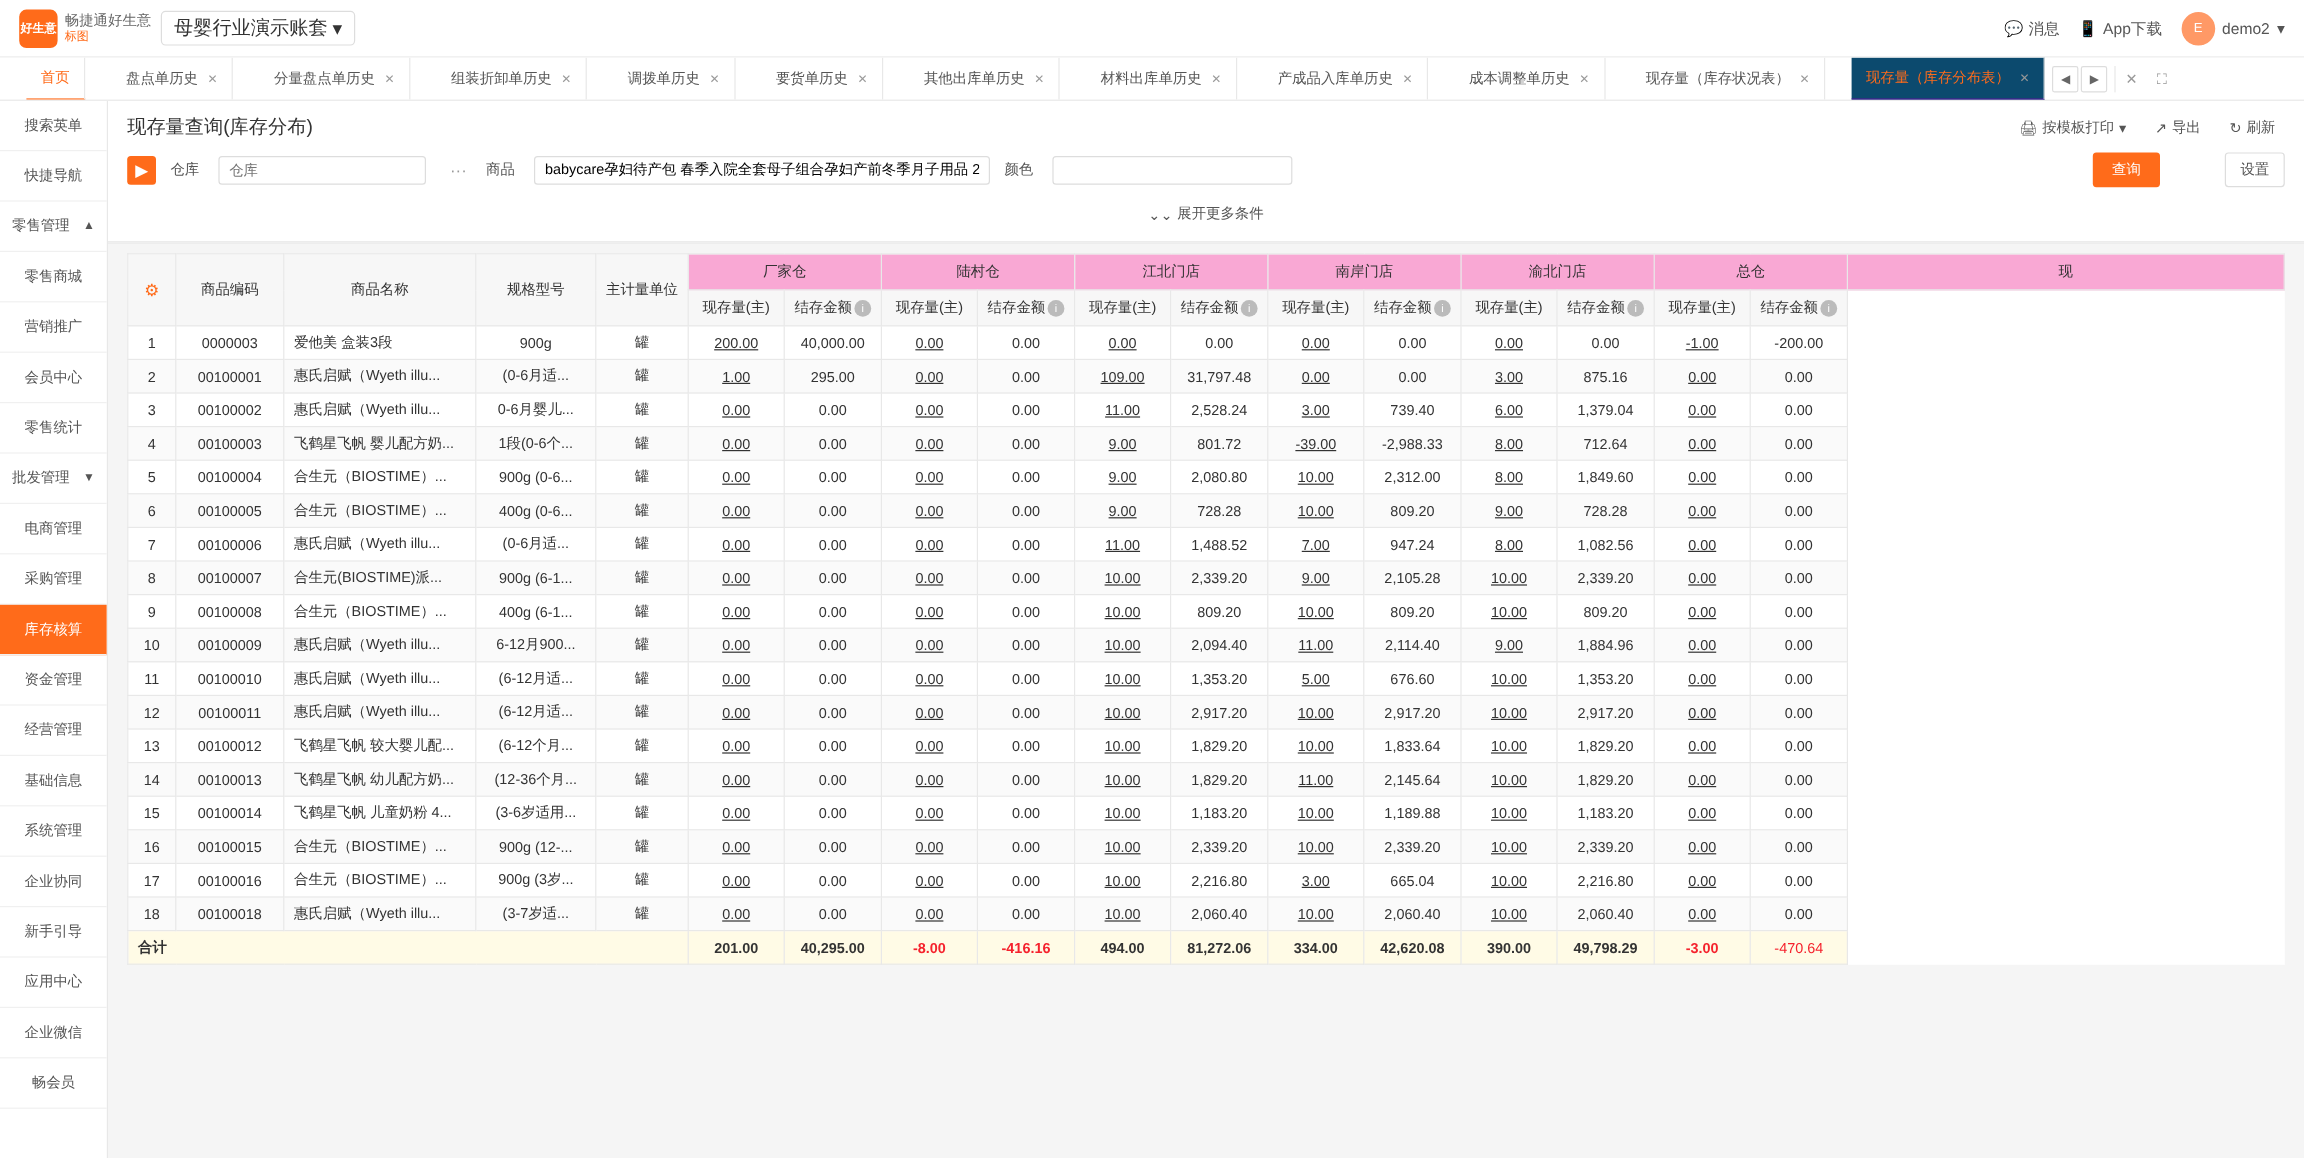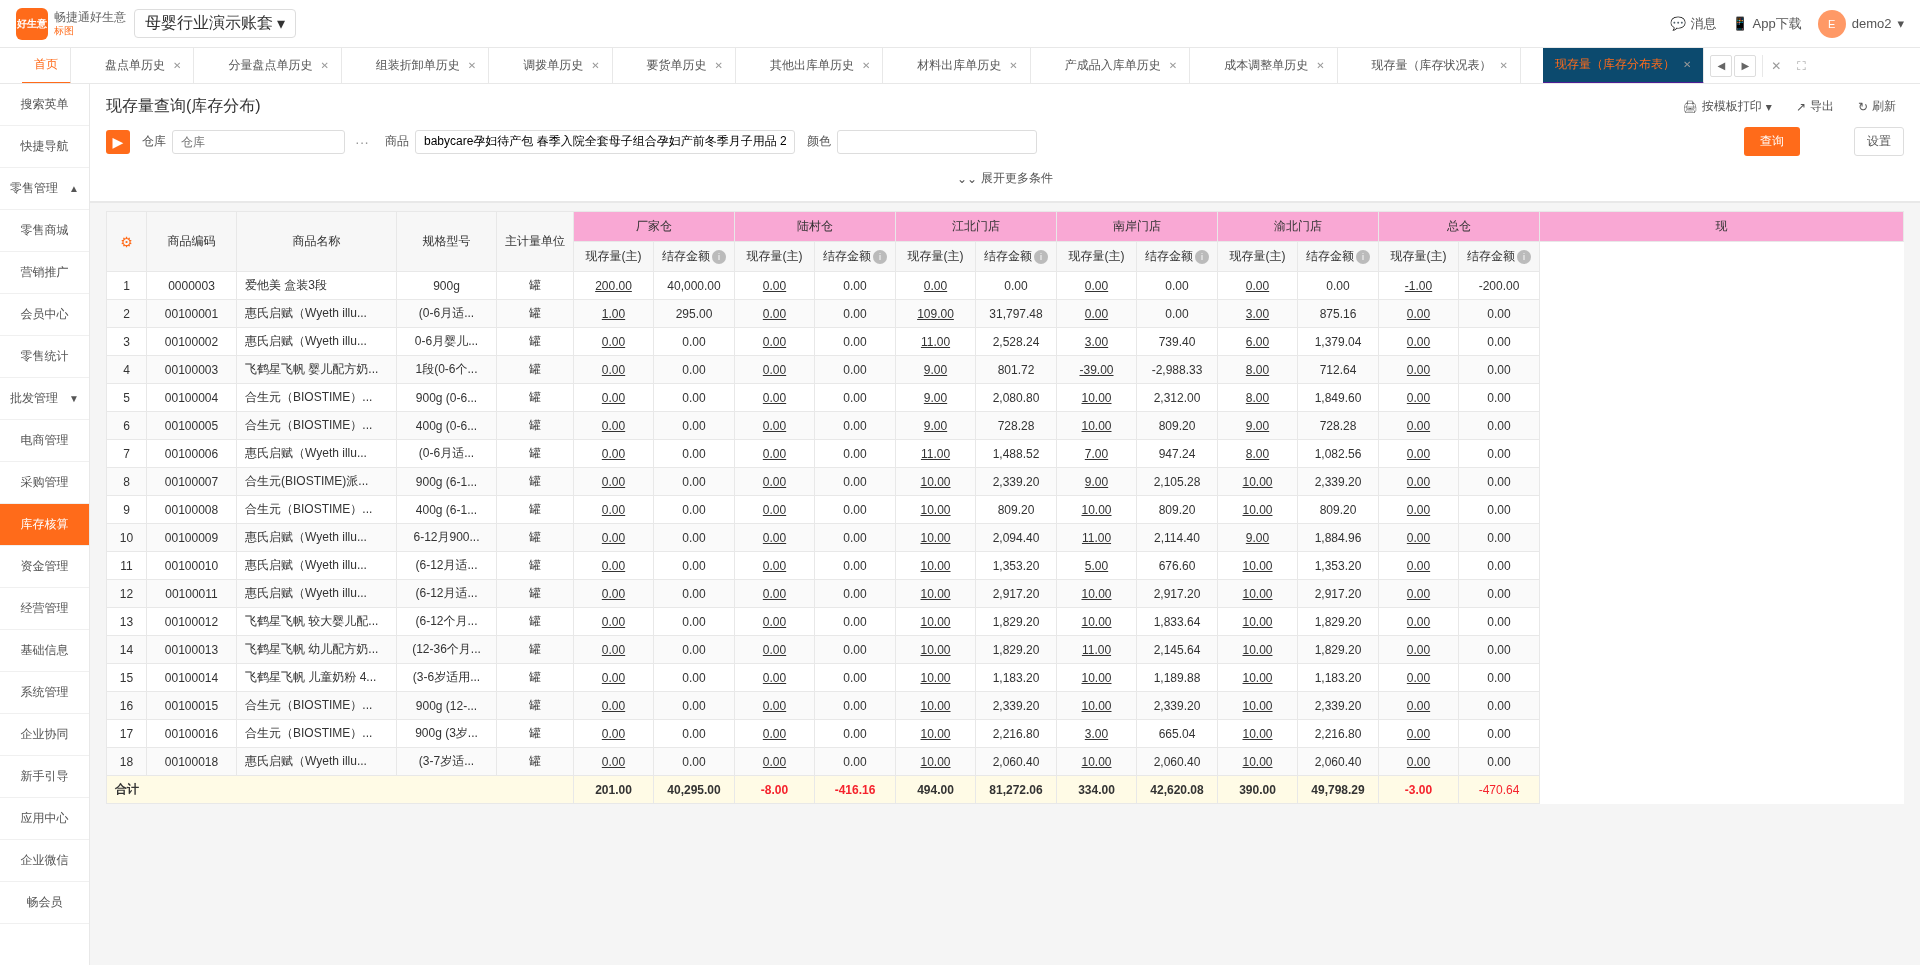--- a/index.html
+++ b/index.html
@@ -40,21 +40,21 @@
 
     
     .page-header { background: #fff; padding: 10px 16px 6px; border-bottom: 1px solid #e8e8e8; }
     .page-title { font-size: 16px; font-weight: 500; color: #333; margin-bottom: 8px; }
     .page-actions { display: flex; align-items: center; justify-content: flex-end; gap: 8px; margin-bottom: 8px; }
     .action-btn { display: flex; align-items: center; gap: 4px; font-size: 12px; color: #555; cursor: pointer; padding: 4px 8px; border-radius: 3px; }
 
     
     .filter-area { background: #fff; padding: 8px 16px; border-bottom: 1px solid #e8e8e8; }
     .filter-row { display: flex; align-items: center; gap: 12px; margin-bottom: 6px; }
-    .filter-item { display: flex; align-items: center; gap: 6px; font-size: 12px; }
+    .filter-item { display: flex; align-items: center; gap: 16px; font-size: 12px; }
     .filter-label { color: #555; white-space: nowrap; }
     .filter-input { border: 1px solid #ddd; border-radius: 3px; padding: 4px 8px; font-size: 12px; min-width: 80px; outline: none; }
     .filter-input-wide { min-width: 380px; }
     .filter-dots { color: #999; font-size: 14px; cursor: pointer; padding: 0 4px; }
     .query-btn { background: #ff6b1a; color: white; border: none; border-radius: 3px; padding: 5px 16px; cursor: pointer; font-size: 12px; margin-left: 24px; }
     .settings-btn { border: 1px solid #ddd; color: #555; background: #fff; border-radius: 3px; padding: 5px 12px; cursor: pointer; font-size: 12px; margin-left: 48px; }
     .expand-btn { display: flex; align-items: center; gap: 4px; font-size: 12px; color: #555; cursor: pointer; padding: 4px 8px; }
     .orange-arrow { width: 24px; height: 24px; background: #ff6b1a; color: white; border-radius: 3px; display: flex; align-items: center; justify-content: center; font-size: 14px; cursor: pointer; flex-shrink: 0; }
 
     

